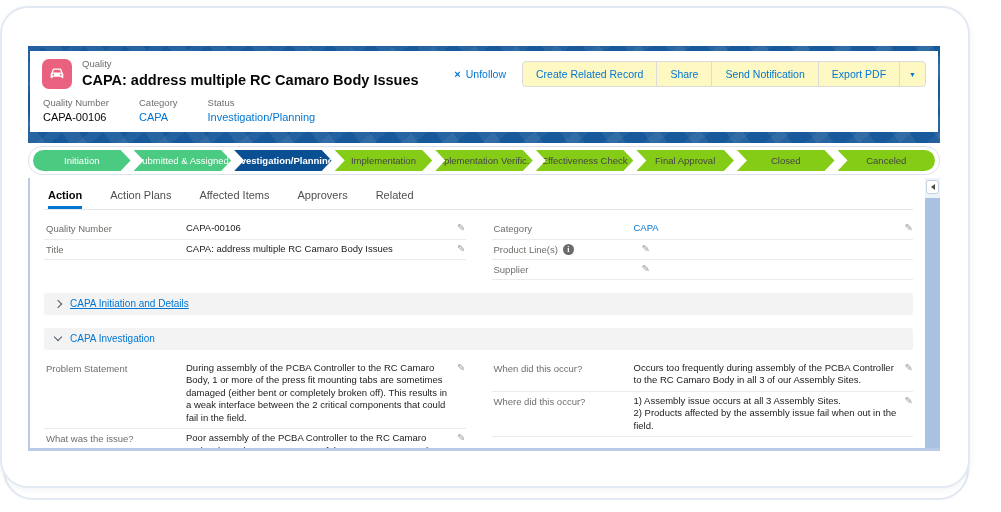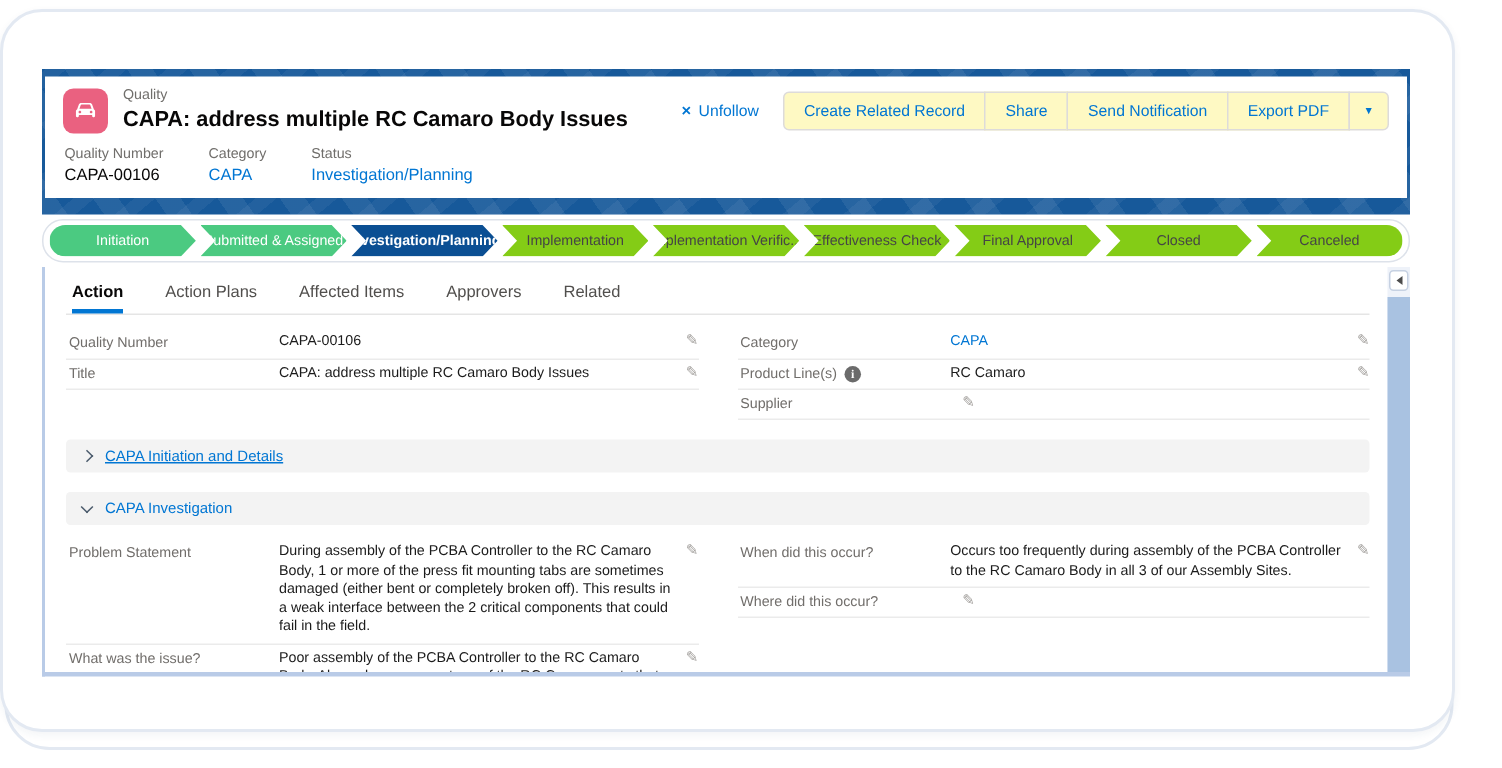--- a/index.html
+++ b/index.html
@@ -215,21 +215,20 @@
             <div class="frow">
               <div class="flabel">Category</div>
               <div class="fvalue link">CAPA</div>
               <span class="pencil">✎</span>
             </div>
             <div class="frow">
               <div class="flabel">
                 <span>Product Line(s)</span>
                 <span class="info-icon">i</span>
               </div>
-              <div class="fvalue">RC Camaro</div>
               <span class="pencil">✎</span>
             </div>
             <div class="frow">
               <div class="flabel">Supplier</div>
               <span class="pencil">✎</span>
             </div>
           </div>
         </div>
 
         <div class="section-bar">
@@ -256,20 +255,22 @@
             </div>
           </div>
           <div class="col">
             <div class="frow">
               <div class="flabel">When did this occur?</div>
               <div class="fvalue">Occurs too frequently during assembly of the PCBA Controller to the RC Camaro Body in all 3 of our Assembly Sites.</div>
               <span class="pencil">✎</span>
             </div>
             <div class="frow">
               <div class="flabel">Where did this occur?</div>
+              <div class="fvalue">1) Assembly issue occurs at all 3 Assembly Sites.
+2) Products affected by the assembly issue fail when out in the field.</div>
               <span class="pencil">✎</span>
             </div>
           </div>
         </div>
 
       </div>
 
       <div class="vscroll">
         <div class="scroll-btn">
           <span class="tri-left"></span>

